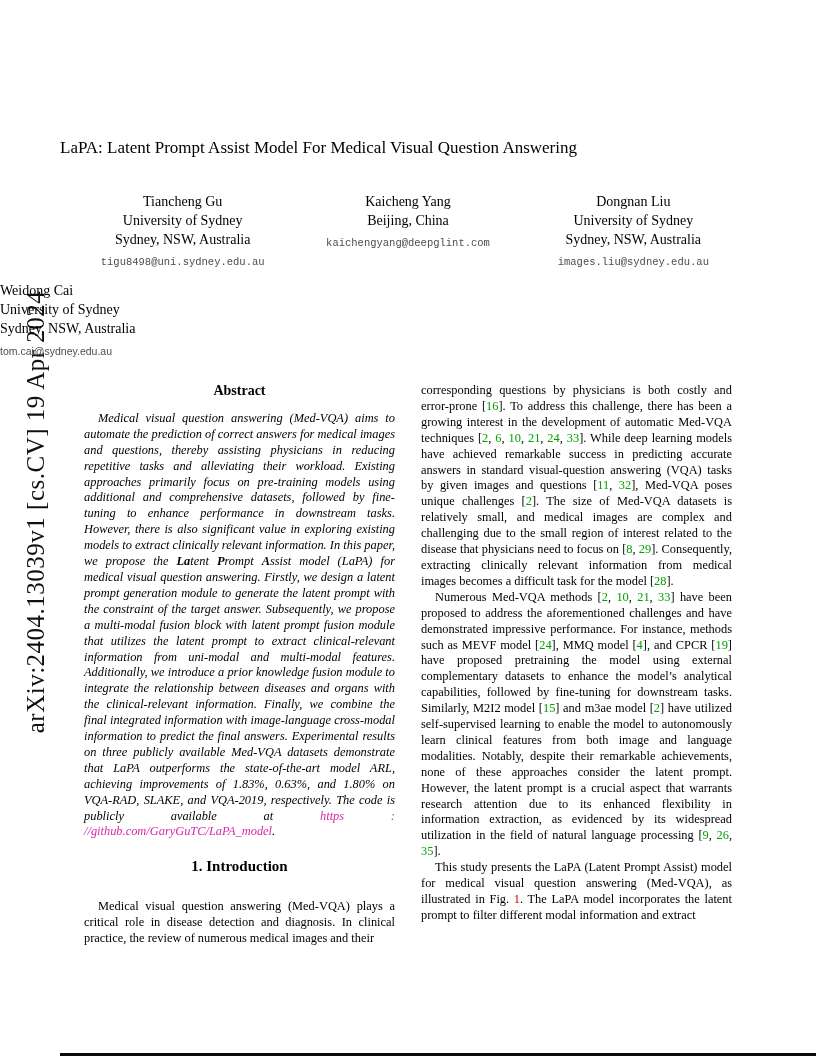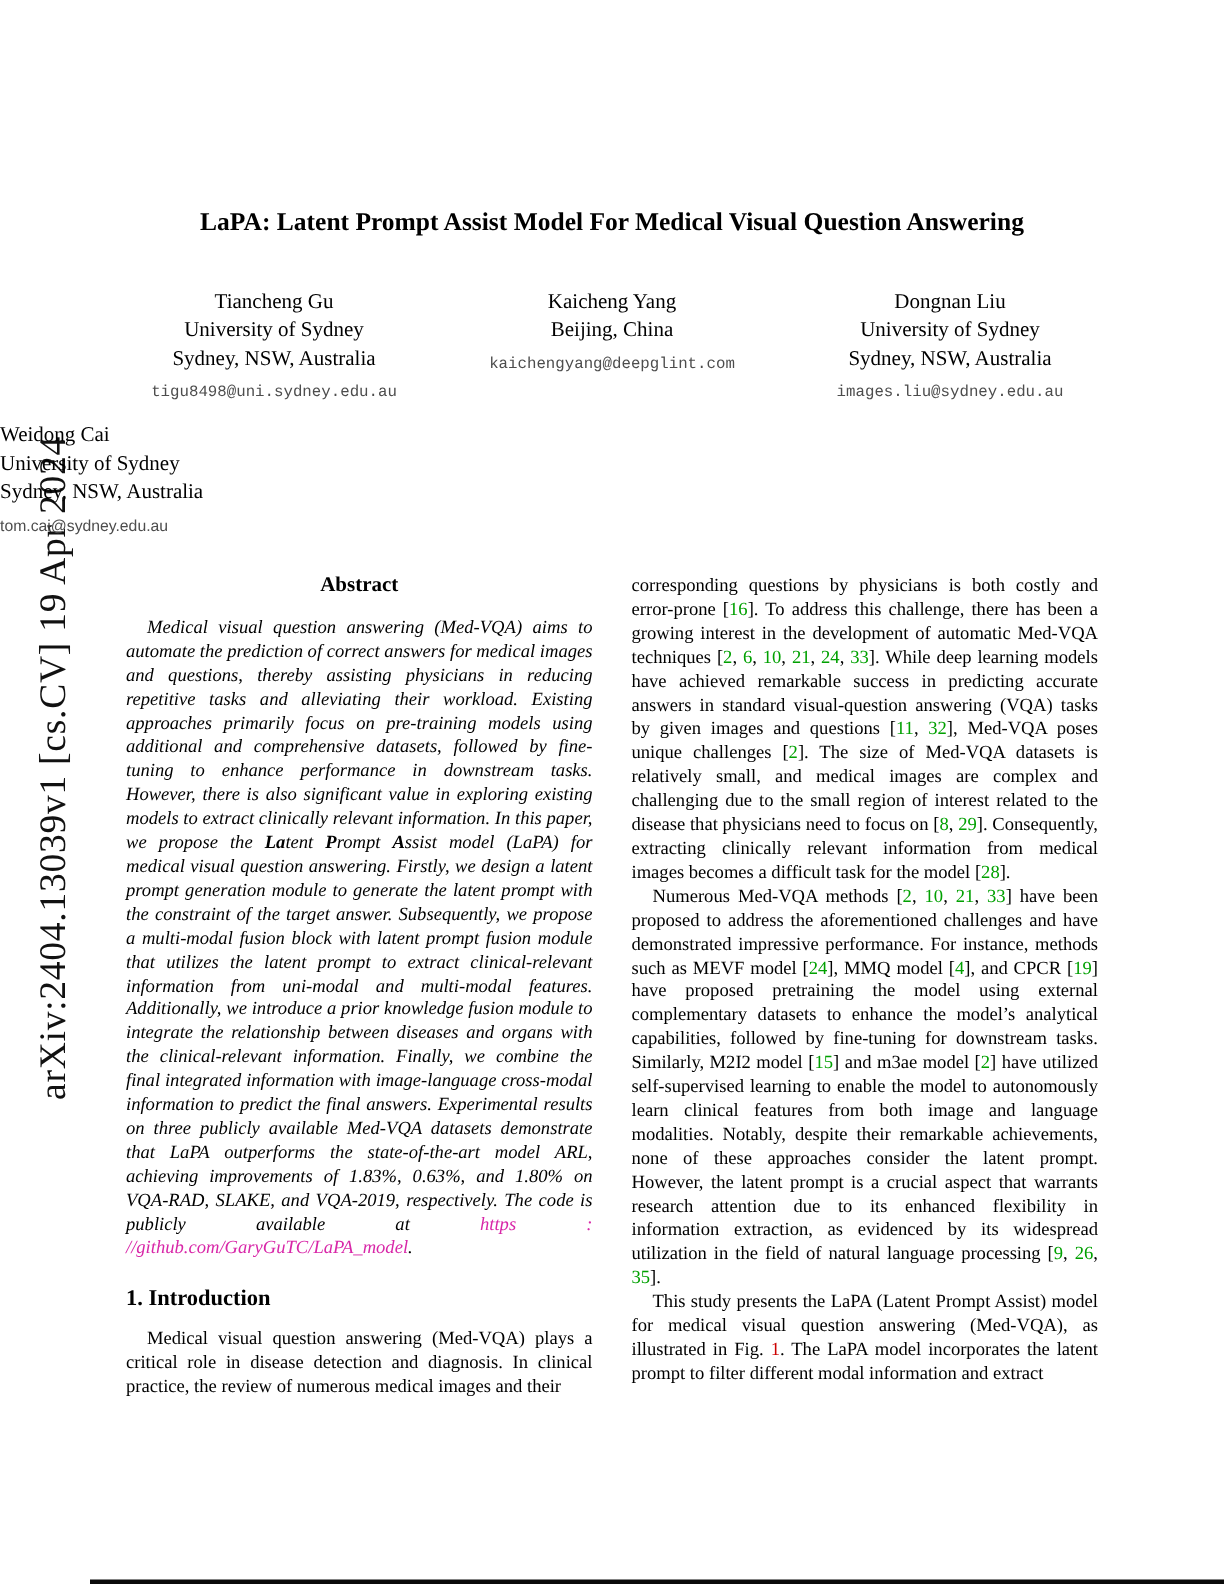--- a/index.html
+++ b/index.html
@@ -7,26 +7,26 @@
 
   .arxiv-watermark{
     position:absolute;left:36px;top:512px;
     transform:translate(-50%,-50%) rotate(-90deg);
     white-space:nowrap;font-size:25px;letter-spacing:.5px;color:#111;
     font-family:"Liberation Serif",serif;
   }
 
   .paper-title{
     position:absolute;top:138px;left:60px;right:60px;margin:0;
-    text-align:center;font-size:17px;font-weight:bold;
+    text-align:left;font-size:17px;font-weight:normal;
   }
 
   .authors-row{
     position:absolute;top:192px;left:70px;right:70px;
-    display:flex;justify-content:flex-end;
+    display:flex;justify-content:flex-start;
   }
   .author-block{flex:1;text-align:center;font-size:14px;line-height:19px;}
   .author-block .email{
     font-family:"Liberation Mono",monospace;font-size:10.5px;color:#4d4d4d;
     margin-top:4px;letter-spacing:0px;
   }
   .author-center{
     position:absolute;top:281px;left:0;right:0;text-align:left;
     font-size:14px;line-height:19px;
   }
@@ -35,21 +35,21 @@
   }
 
   .columns{
     position:absolute;top:383px;left:84px;right:84px;
     display:flex;gap:26px;
   }
   .col{flex:1;min-width:0;text-align:justify;font-size:12.4px;line-height:15.9px;}
 
   .abstract-heading{margin:0 0 12px 0;text-align:center;font-size:14px;font-weight:bold;font-style:normal;}
   .abstract-text{font-style:italic;}
-  .section-heading{margin:19px 0 10px 0;text-align:left;font-size:15px;font-weight:bold;}
+  .section-heading{margin:19px 0 24px 0;text-align:center;font-size:15px;font-weight:bold;}
 
   p{margin:0;}
   p.indent{text-indent:14px;}
 
   .s-b{font-weight:bold;}
   .s-cite{color:#00a000;margin-top:23px;}
   .s-ref{color:#cc0000;}
   .s-link{color:#d827a8;font-style:italic;}
 
   .bottom-edge{

